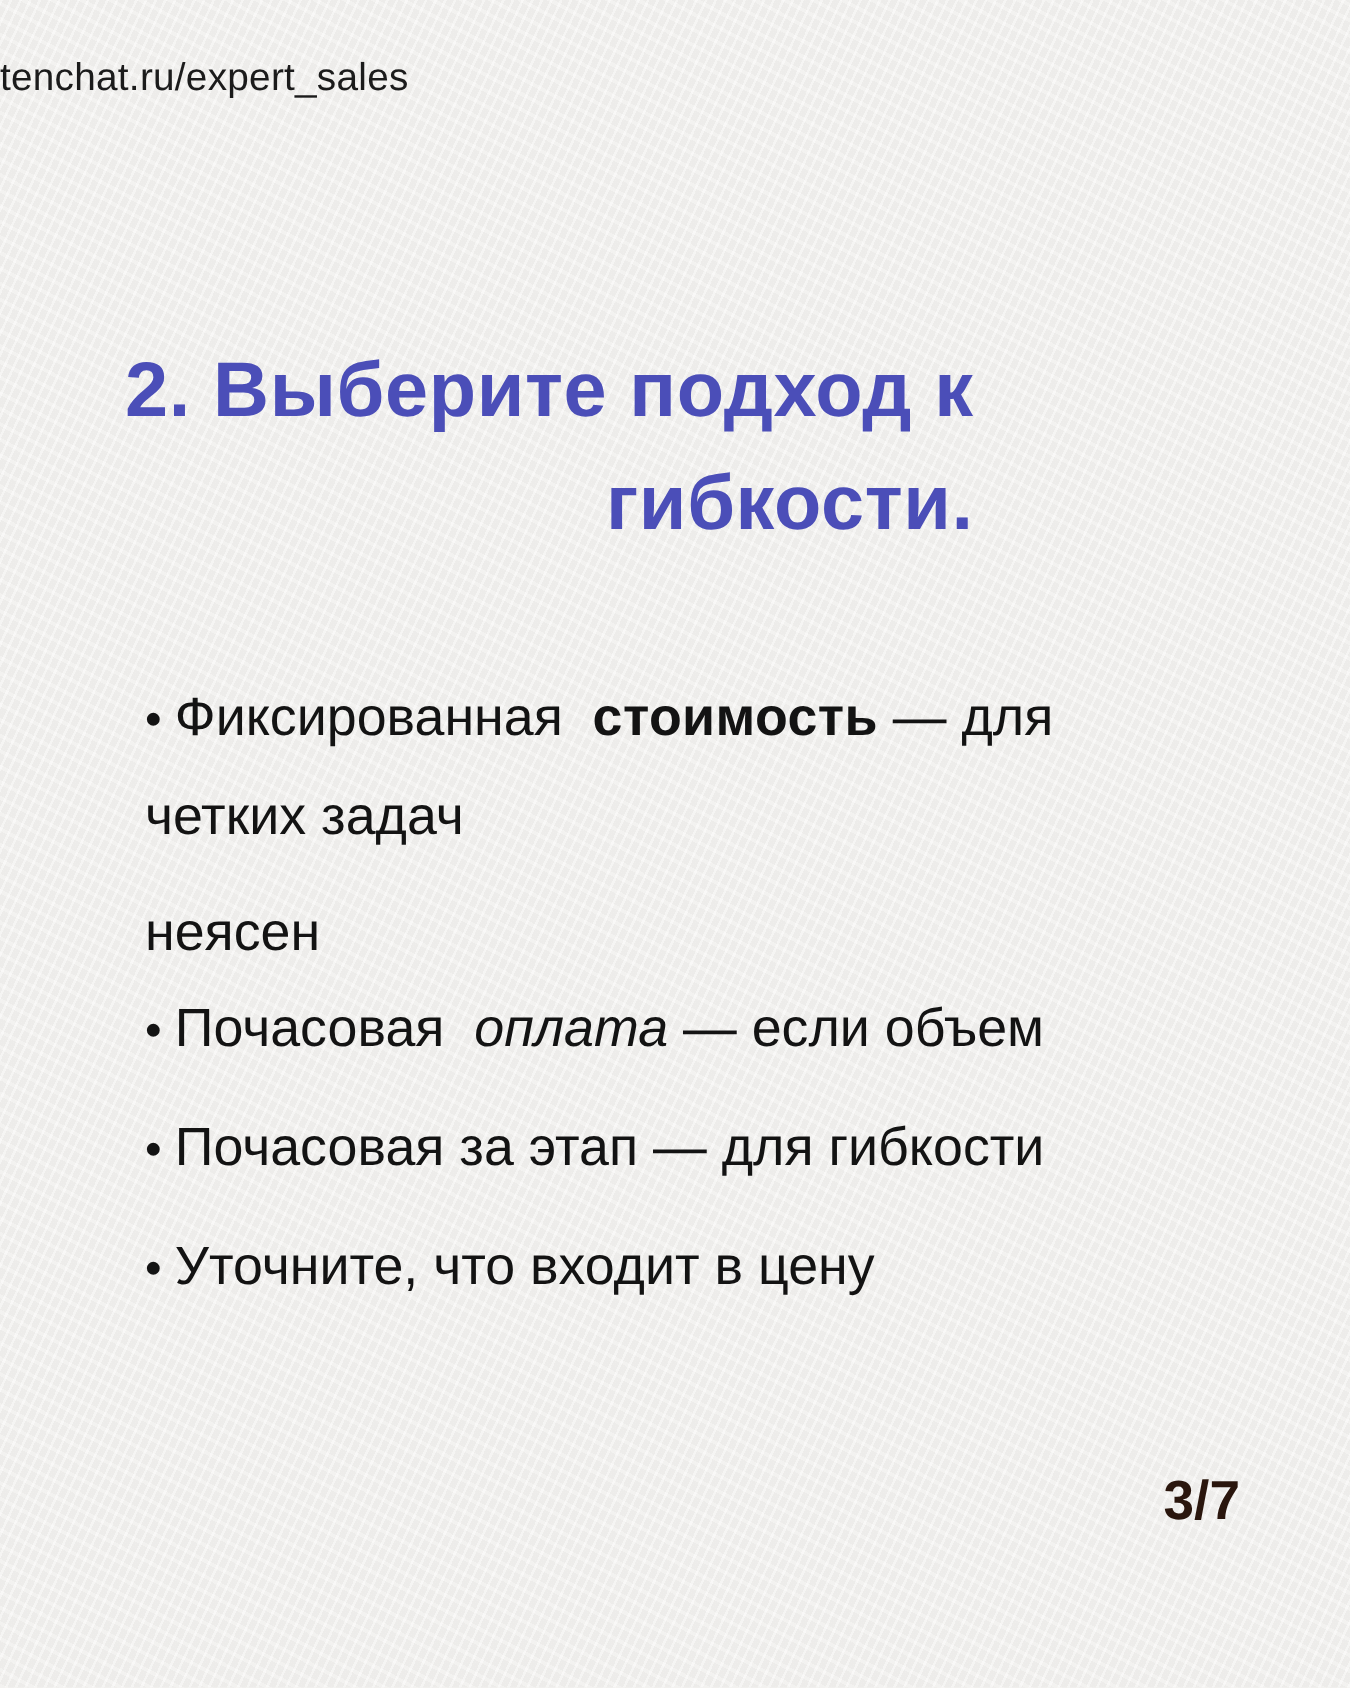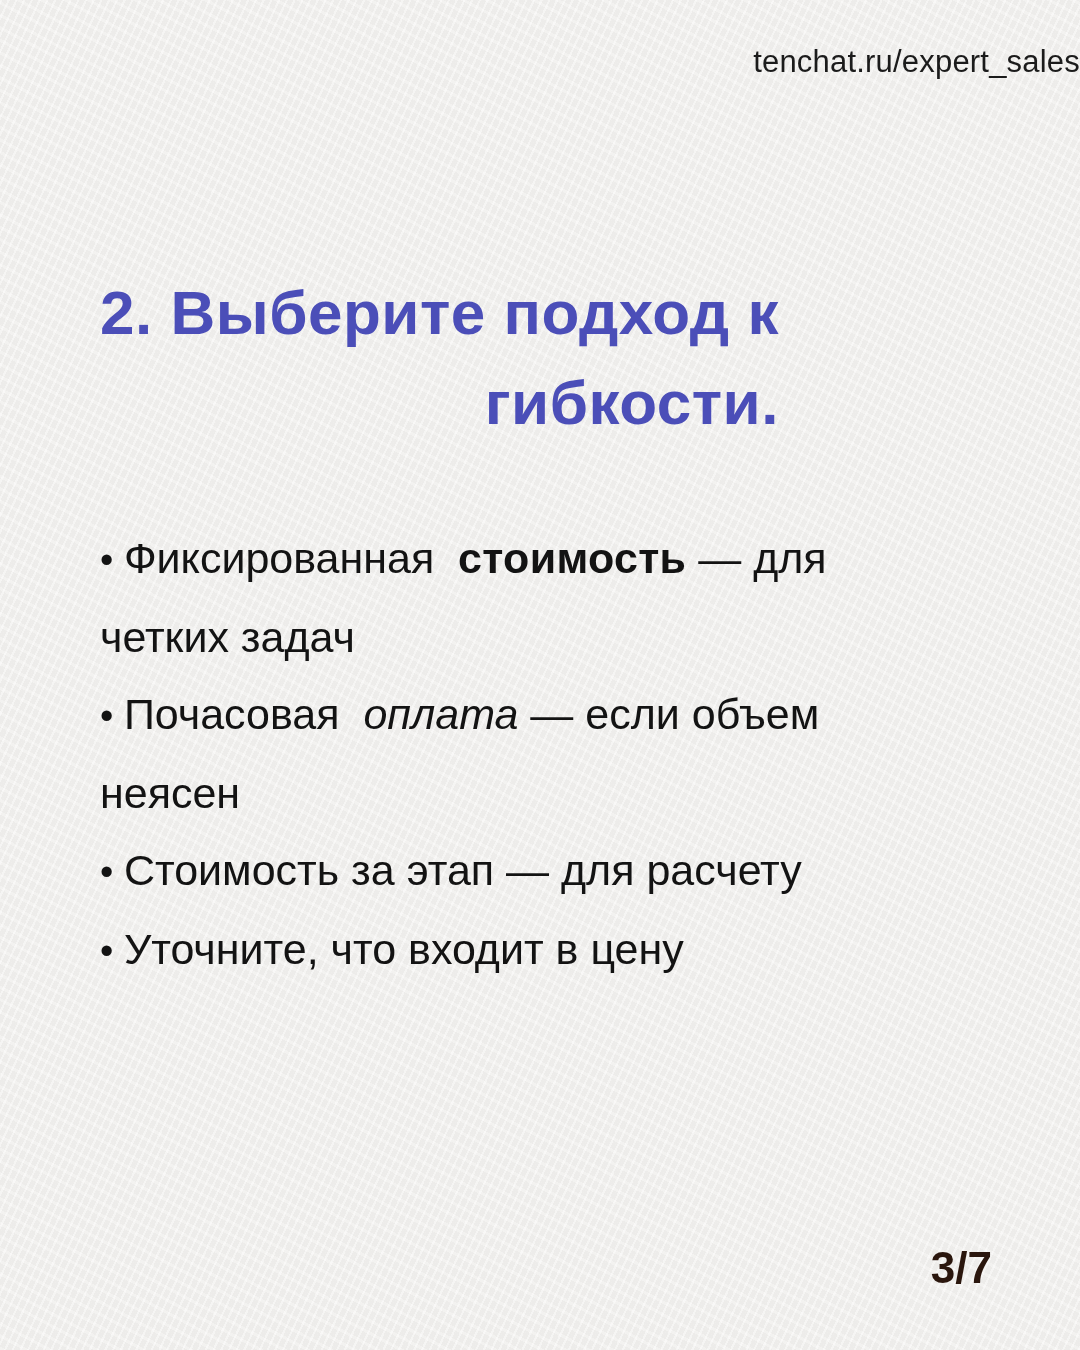--- a/index.html
+++ b/index.html
@@ -15,21 +15,21 @@
     background-color: var(--bg, #f2f1ef);
     background-image:
       repeating-linear-gradient(115deg, rgba(255,255,255,0.35) 0 2px, rgba(0,0,0,0.010) 2px 7px),
       repeating-linear-gradient(28deg, rgba(255,255,255,0.28) 0 3px, rgba(0,0,0,0.008) 3px 11px);
   }
   .header {
     position: absolute;
     top: 44px;
     left: 0;
     width: 100%;
-    text-align: right;
+    text-align: left;
     font-size: 31px;
     font-weight: 500;
     color: #1b1b1b;
     letter-spacing: 0.2px;
   }
   .title {
     position: absolute;
     left: 100px;
     top: 268px;
     margin: 0;
@@ -43,30 +43,30 @@
   .title-line { display: block; white-space: pre; }
   .list {
     position: absolute;
     left: 100px;
     top: 520px;
     width: 900px;
     font-size: 43px;
     line-height: 77px;
     color: var(--body, #131313);
   }
-  .bullet-item { margin: 0; }
+  .bullet-item { margin: 16px; }
   .bullet-line { display: block; white-space: pre; }
   .marker { font-size: 38px; }
   .seg-normal { font-weight: 400; font-style: normal; }
   .seg-bold   { font-weight: 700; font-style: normal; letter-spacing: 0.3px; }
   .seg-italic { font-weight: 400; font-style: italic; }
   .page-indicator {
     position: absolute;
     right: 88px;
-    top: 1246px;
+    top: 1179px;
     font-size: 44px;
     line-height: 1;
     font-weight: 700;
     color: var(--footer, #2a160d);
   }
 </style>
 </head>
 <body style="--accent: #4b4eb8; --body: #131313; --footer: #2a160d; --bg: #f2f1ef;">
 
 <div class="page">
@@ -77,25 +77,25 @@
     <span class="title-line">2. Выберите подход к</span>
     <span class="title-line">гибкости.</span>
   </h1>
 
   <div class="list" id="bullet-list">
       <p class="bullet-item">
         <span class="bullet-line"><span class="marker">• </span><span class="seg-normal">Фиксированная  </span><span class="seg-bold">стоимость</span><span class="seg-normal"> — для</span></span>
         <span class="bullet-line"><span class="seg-normal">четких задач</span></span>
       </p>
       <p class="bullet-item">
+        <span class="bullet-line"><span class="seg-normal">неясен</span></span>
         <span class="bullet-line"><span class="marker">• </span><span class="seg-normal">Почасовая  </span><span class="seg-italic">оплата</span><span class="seg-normal"> — если объем</span></span>
-        <span class="bullet-line"><span class="seg-normal">неясен</span></span>
       </p>
       <p class="bullet-item">
-        <span class="bullet-line"><span class="marker">• </span><span class="seg-normal">Стоимость за этап — для расчету</span></span>
+        <span class="bullet-line"><span class="marker">• </span><span class="seg-normal">Почасовая за этап — для гибкости</span></span>
       </p>
       <p class="bullet-item">
         <span class="bullet-line"><span class="marker">• </span><span class="seg-normal">Уточните, что входит в цену</span></span>
       </p>
     </div>
 
   <div class="page-indicator">3/7</div>
 
 </div>
 

